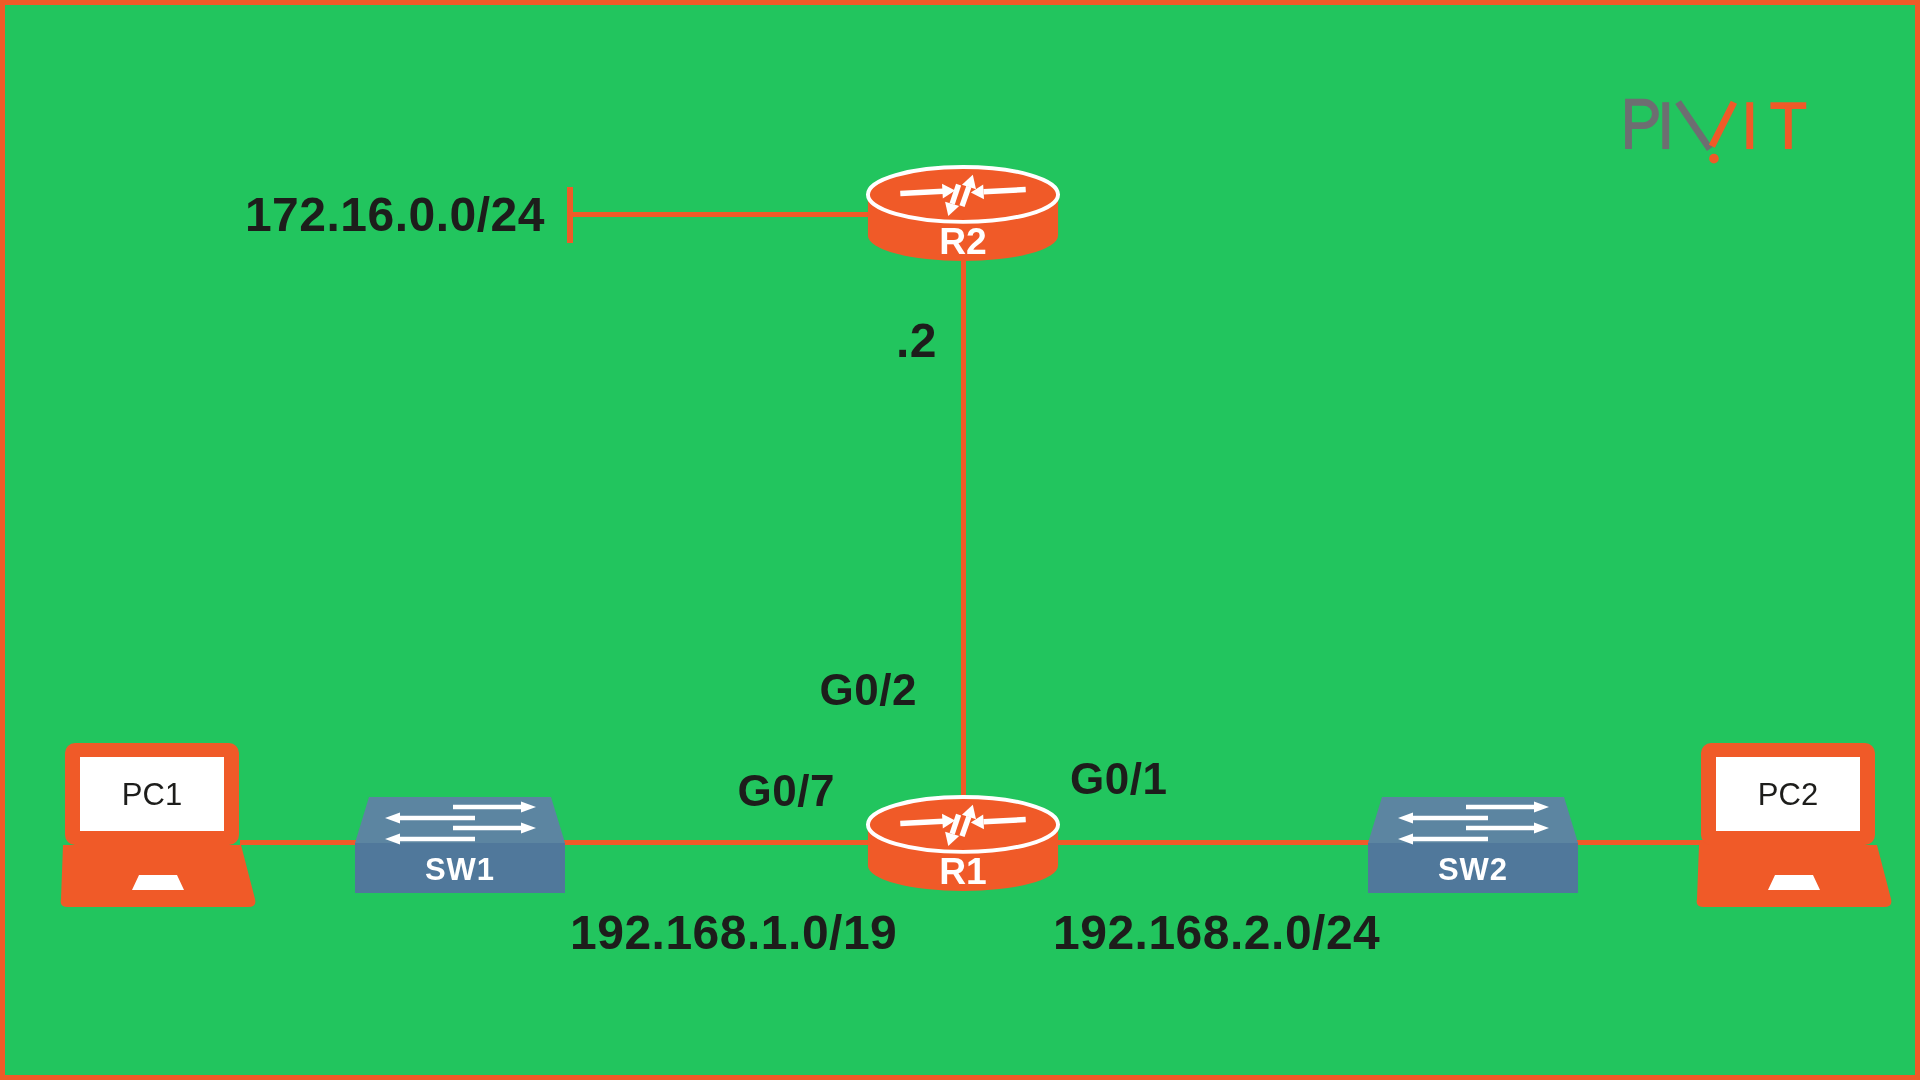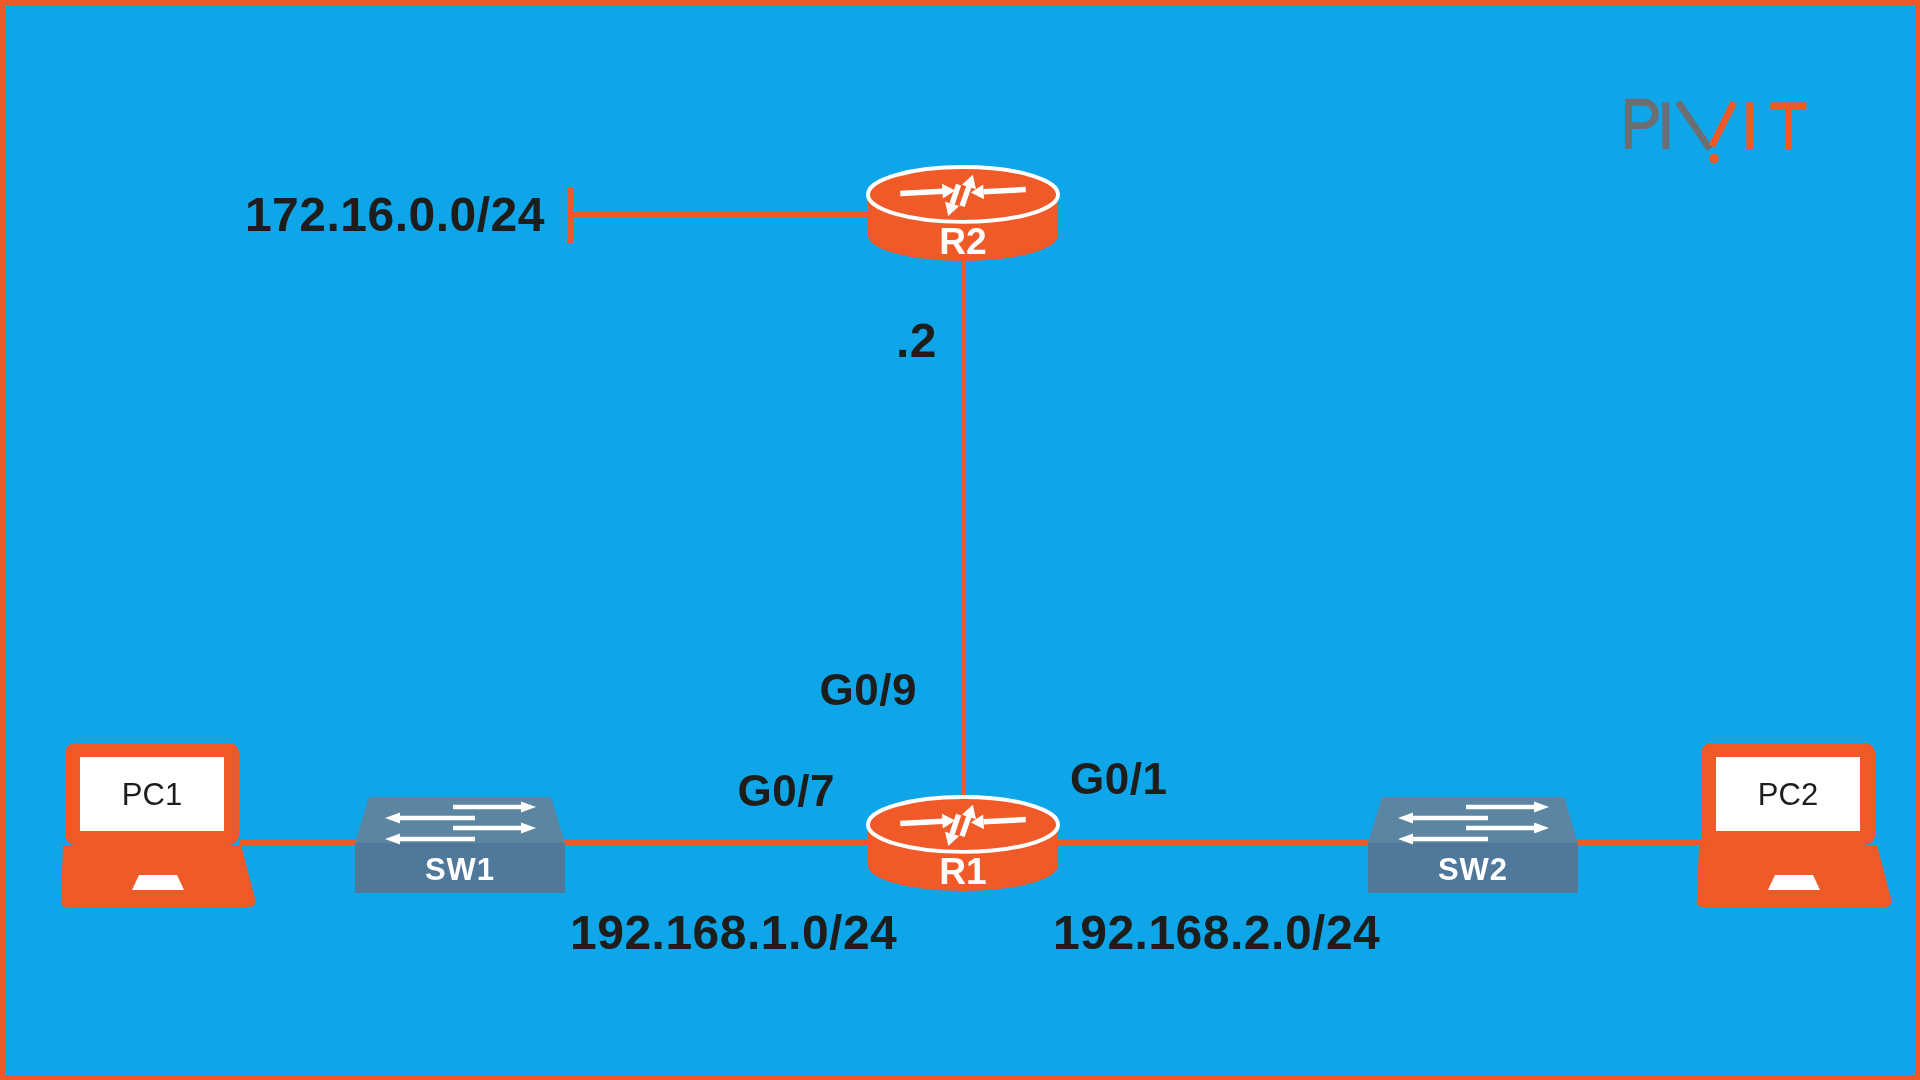--- a/index.html
+++ b/index.html
@@ -1,19 +1,19 @@
 <!DOCTYPE html>
 <html><head>
 <meta charset="utf-8">
 <style>
   html,body{margin:0;padding:0;background:#ffffff;}
   .canvas{
     position:relative;
     width:1920px;height:1080px;
-    background:#0ea5e9;
+    background:#22c55e;
     border:5px solid #F05A28;
     box-sizing:border-box;
     overflow:hidden;
     font-family:"Liberation Sans",sans-serif;
   }
   .line{position:absolute;background:#F05A28;z-index:1;}
   .device{position:absolute;z-index:2;}
   .lbl{
     position:absolute;z-index:3;
     color:#1d1d1b;
@@ -132,23 +132,23 @@
     <path d="M4,104 L182,104 L196,158 Q198,166 189,166 L9,166 Q0,166 2,158 Z" fill="#F05A28"></path>
     <polygon points="80,134 118,134 125,149 73,149" fill="#ffffff"></polygon>
     <text x="93" y="64" text-anchor="middle" fill="#1d1d1b" font-size="31" font-weight="500">PC2</text>
   </svg>
 
   <div class="lbl ip right" style="left:220px;top:186px;width:320px;">172.16.0.0/24</div>
 
   <div class="lbl ip right" style="left:830px;top:312px;width:102px;">.2</div>
 
 
-  <div class="lbl iface right" style="left:762px;top:663px;width:150px;">G0/9</div>
+  <div class="lbl iface right" style="left:762px;top:663px;width:150px;">G0/2</div>
 
   <div class="lbl iface right" style="left:680px;top:764px;width:150px;">G0/7</div>
 
   <div class="lbl iface" style="left:1065px;top:752px;width:160px;">G0/1</div>
 
-  <div class="lbl ip center" style="left:565px;top:904px;width:320px;">192.168.1.0/24</div>
+  <div class="lbl ip center" style="left:565px;top:904px;width:320px;">192.168.1.0/19</div>
 
   <div class="lbl ip center" style="left:1048px;top:904px;width:320px;">192.168.2.0/24</div>
 
 </div>
 
 </body></html>

